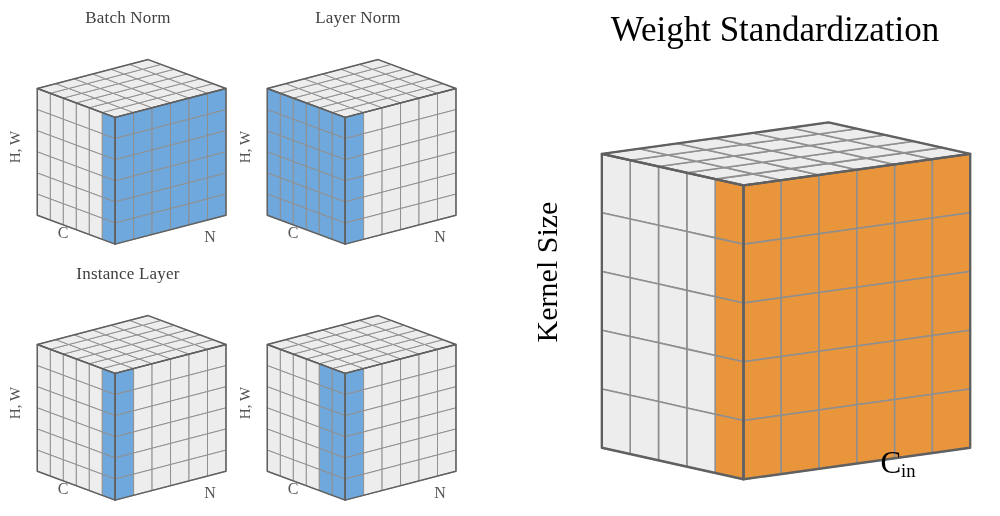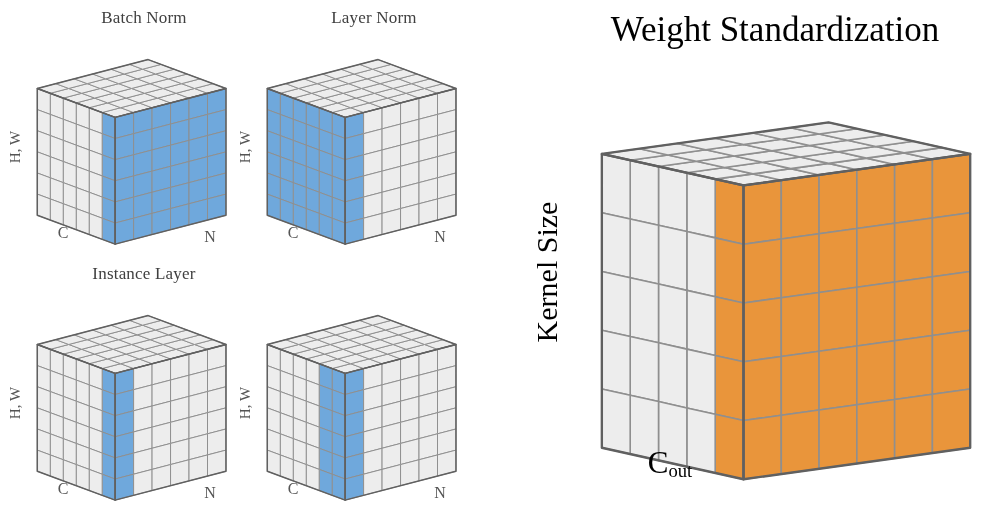--- a/index.html
+++ b/index.html
@@ -1,19 +1,19 @@
 <!DOCTYPE html>
 <html><head>
 <meta charset="utf-8">
 <style>
   html,body{margin:0;padding:0;background:#fff;}
   .canvas{position:relative;width:1000px;height:516px;background:#fff;overflow:hidden;
           font-family:"Liberation Serif", serif;}
   .panel{position:absolute;width:248px;height:256px;}
-  .panel-title{position:absolute;top:6px;left:16px;width:100%;text-align:center;
+  .panel-title{position:absolute;top:6px;left:0;width:100%;text-align:center;
                font-size:17px;color:#3f3f3f;letter-spacing:.2px;}
   .cube-svg{position:absolute;left:0;top:22px;width:236px;height:228px;}
   .axis-hw{position:absolute;left:-19px;top:136px;width:62px;height:18px;text-align:center;
            transform:rotate(-90deg);font-size:15px;color:#555;}
   .axis-c{position:absolute;left:44px;top:222px;width:30px;text-align:center;font-size:16px;color:#555;}
   .axis-n{position:absolute;left:186px;top:226px;width:40px;text-align:center;font-size:16px;color:#555;}
   .ws-title{position:absolute;left:545px;top:10px;width:460px;text-align:center;
             font-size:35px;color:#000;}
   .kernel-label{position:absolute;left:469px;top:257px;width:152px;height:30px;text-align:center;
                 transform:rotate(-90deg);font-size:30px;color:#000;}
@@ -592,17 +592,17 @@
       <polygon points="314.0,354.0 350.0,349.0 350.0,405.0 314.0,410.0" fill="#e9953b" stroke="#8f8f8f" stroke-width="1.5" stroke-linejoin="round"></polygon>
       <polygon points="350.0,125.0 386.0,120.0 386.0,176.0 350.0,181.0" fill="#e9953b" stroke="#8f8f8f" stroke-width="1.5" stroke-linejoin="round"></polygon>
       <polygon points="350.0,181.0 386.0,176.0 386.0,232.0 350.0,237.0" fill="#e9953b" stroke="#8f8f8f" stroke-width="1.5" stroke-linejoin="round"></polygon>
       <polygon points="350.0,237.0 386.0,232.0 386.0,288.0 350.0,293.0" fill="#e9953b" stroke="#8f8f8f" stroke-width="1.5" stroke-linejoin="round"></polygon>
       <polygon points="350.0,293.0 386.0,288.0 386.0,344.0 350.0,349.0" fill="#e9953b" stroke="#8f8f8f" stroke-width="1.5" stroke-linejoin="round"></polygon>
       <polygon points="350.0,349.0 386.0,344.0 386.0,400.0 350.0,405.0" fill="#e9953b" stroke="#8f8f8f" stroke-width="1.5" stroke-linejoin="round"></polygon>
       <polygon points="170.0,150.0 35.0,120.0 35.0,400.0 170.0,430.0" fill="none" stroke="#606060" stroke-width="2.25" stroke-linejoin="round"></polygon>
       <polygon points="170.0,150.0 386.0,120.0 386.0,400.0 170.0,430.0" fill="none" stroke="#606060" stroke-width="2.25" stroke-linejoin="round"></polygon>
       <polygon points="170.0,150.0 35.0,120.0 251.0,90.0 386.0,120.0" fill="none" stroke="#606060" stroke-width="2.25" stroke-linejoin="round"></polygon>
     </svg>
-  <div class="cube-bottom-label cout-label">
-    <span>C</span><sub>out</sub>
+  <div class="cube-bottom-label cin-label">
+    <span>C</span><sub>in</sub>
   </div>
 
 </div>
 
 </body></html>

